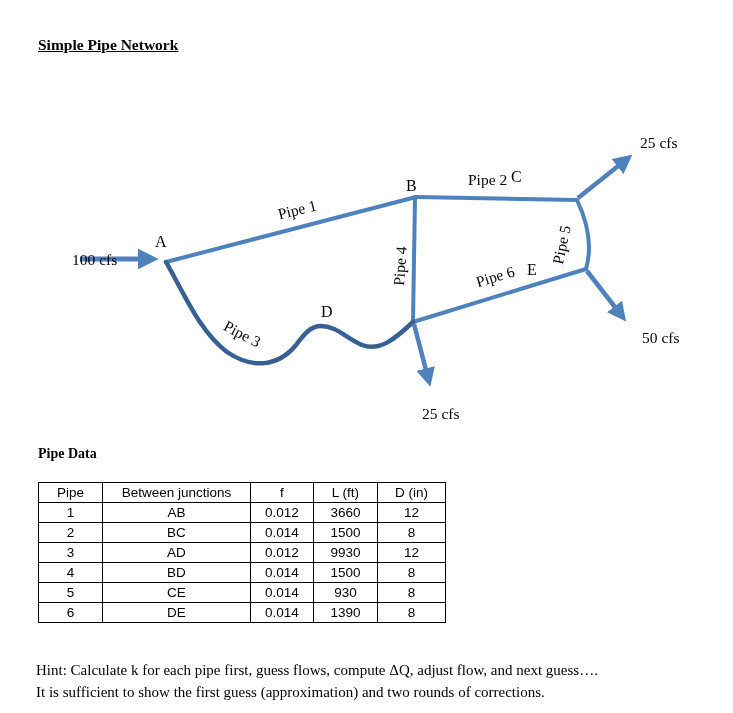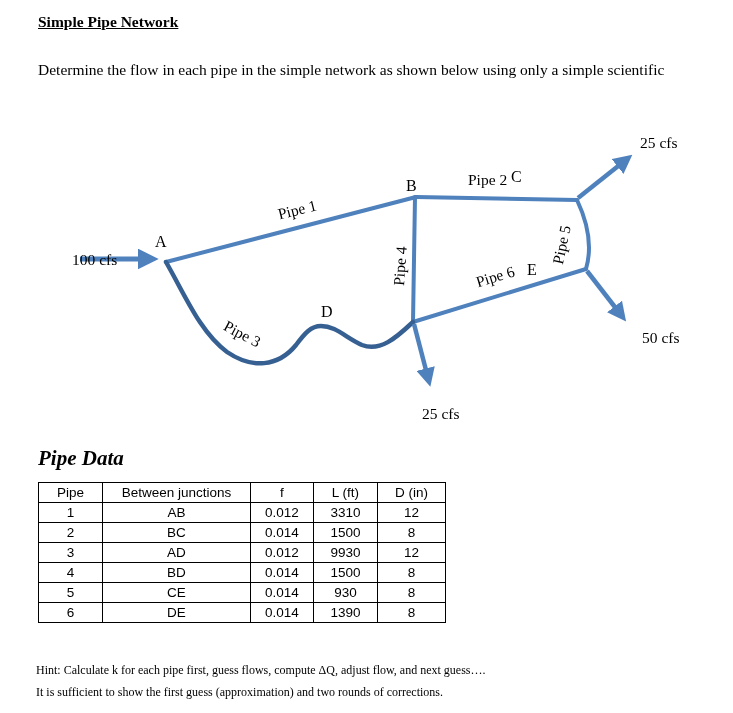--- a/index.html
+++ b/index.html
@@ -1,55 +1,54 @@
 <!DOCTYPE html>
 <html><head>
 <meta charset="utf-8">
 <style>
   html,body { margin:0; padding:0; background:#ffffff; }
   body {
     width:733px; height:713px; position:relative; overflow:hidden;
     font-family:"Liberation Serif", serif; color:#000;
   }
   .title {
-    position:absolute; left:38px; top:13px;
+    position:absolute; left:38px; top:36px;
     font-size:15.5px; font-weight:bold; text-decoration:underline;text-align:right;
   }
   .intro { position:absolute; left:38px; top:59px; font-size:15.5px; line-height:21px; }
   .intro .line { display:block; white-space:nowrap; }
   .italic { font-style:italic; }
 
   .diagram { position:absolute; left:0; top:118px; width:733px; height:315px; }
   .diagram svg { position:absolute; left:0; top:0; }
   .dlabel { position:absolute; font-size:15.5px; white-space:nowrap; }
   .node { font-size:16px; }
   .rot { transform-origin:0 0; }
 
-  .pipe-data-heading { position:absolute; left:38px; top:446px; font-size:21px; font-weight:bold;font-style:italic; }
+  .pipe-data-heading { position:absolute; left:38px; top:446px; font-size:14px; font-weight:bold; }
 
   .pipe-table {
     position:absolute; left:38px; top:482px;
     border-collapse:collapse;
     font-family:"Liberation Sans", sans-serif; font-size:13.5px;
   }
   .pipe-table th, .pipe-table td {
     border:1px solid #000; text-align:center; vertical-align:middle;
     font-weight:normal; height:19px; padding:0 2px;
   }
 
-  .hint { position:absolute; left:36px; top:659px; font-size:12px; line-height:22px; }
+  .hint { position:absolute; left:36px; top:659px; font-size:15px; line-height:22px; }
   .hint .line { display:block; white-space:nowrap; }
 </style>
 </head>
 <body>
 
 <div class="title">Simple Pipe Network</div>
 
 <div class="intro">
-  <span class="line">Determine the flow in each pipe in the simple network as shown below using only a simple scientific</span>
 </div>
 
 <div class="diagram">
   <svg width="733" height="315" viewBox="0 0 733 315">
     <defs>
       <marker id="arrow" viewBox="0 0 10 10" refX="3" refY="5" markerWidth="4.2" markerHeight="4.2" orient="auto-start-reverse">
         <path d="M0,0 L10,5 L0,10 z" fill="#4f81bd"></path>
       </marker>
     </defs>
 
@@ -102,21 +101,21 @@
       <th>f</th>
       <th>L (ft)</th>
       <th>D (in)</th>
     </tr>
   </thead>
   <tbody>
     <tr>
       <td>1</td>
       <td>AB</td>
       <td>0.012</td>
-      <td>3310</td>
+      <td>3660</td>
       <td>12</td>
     </tr>
     <tr>
       <td>2</td>
       <td>BC</td>
       <td>0.014</td>
       <td>1500</td>
       <td>8</td>
     </tr>
     <tr>

